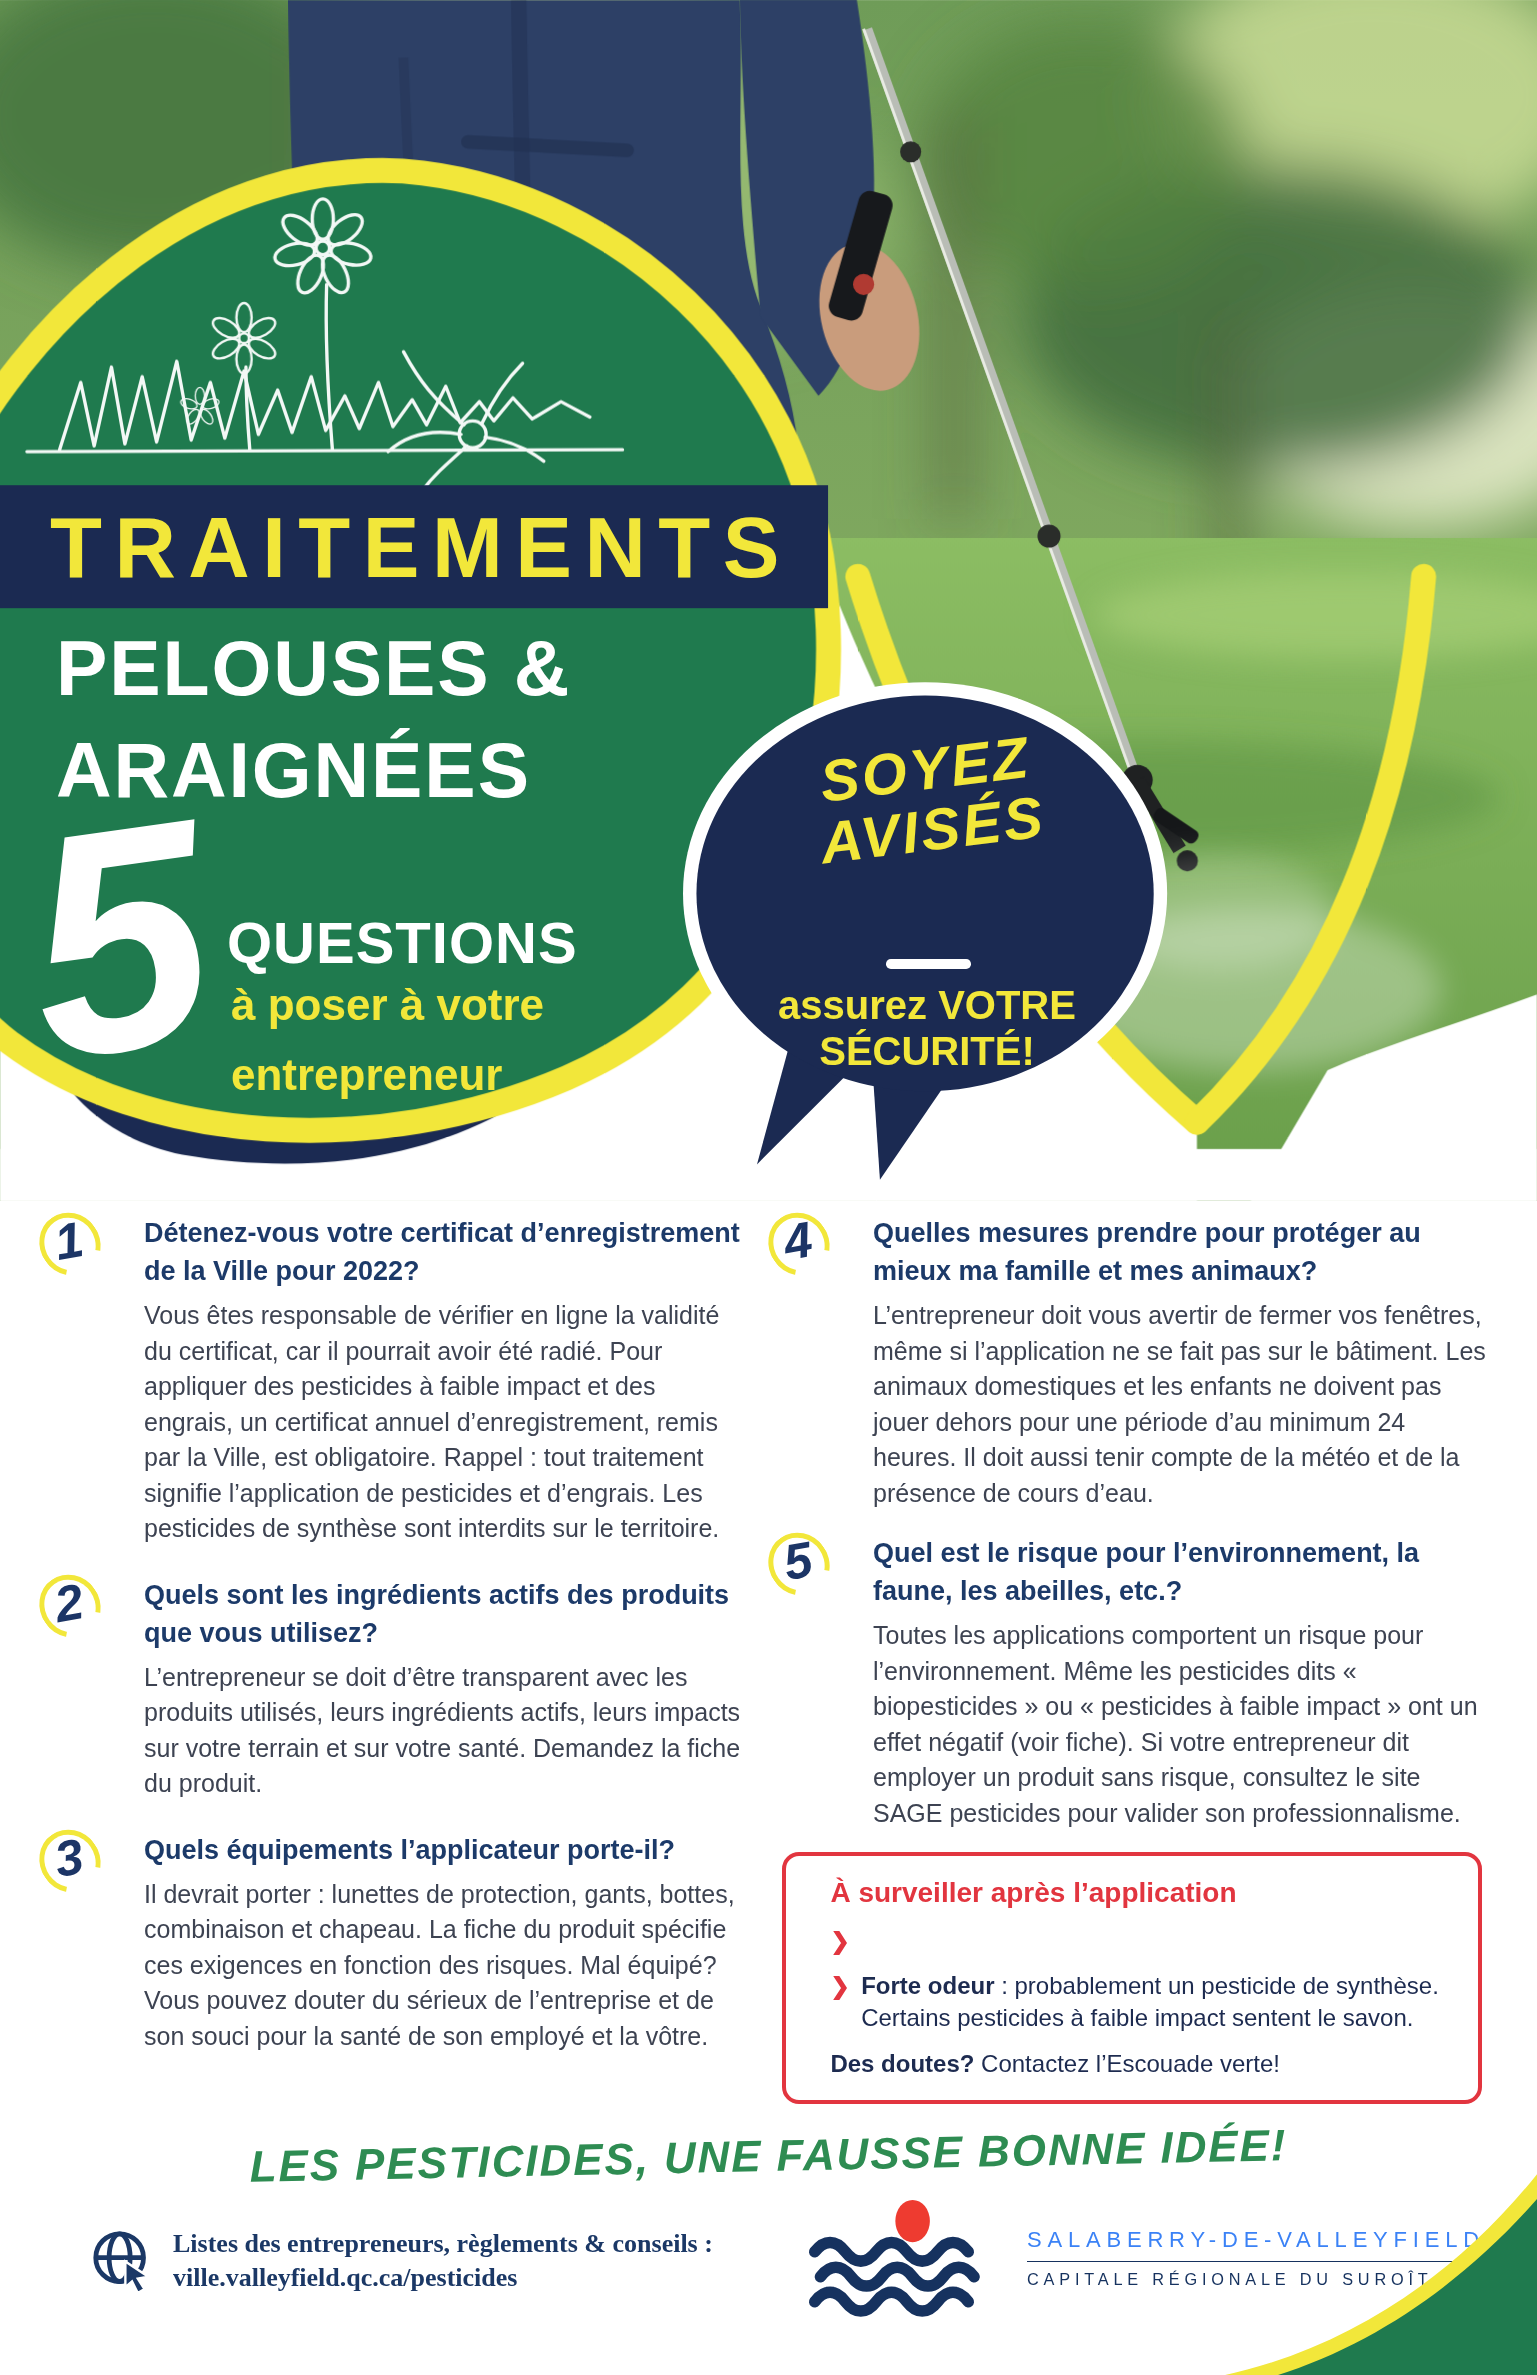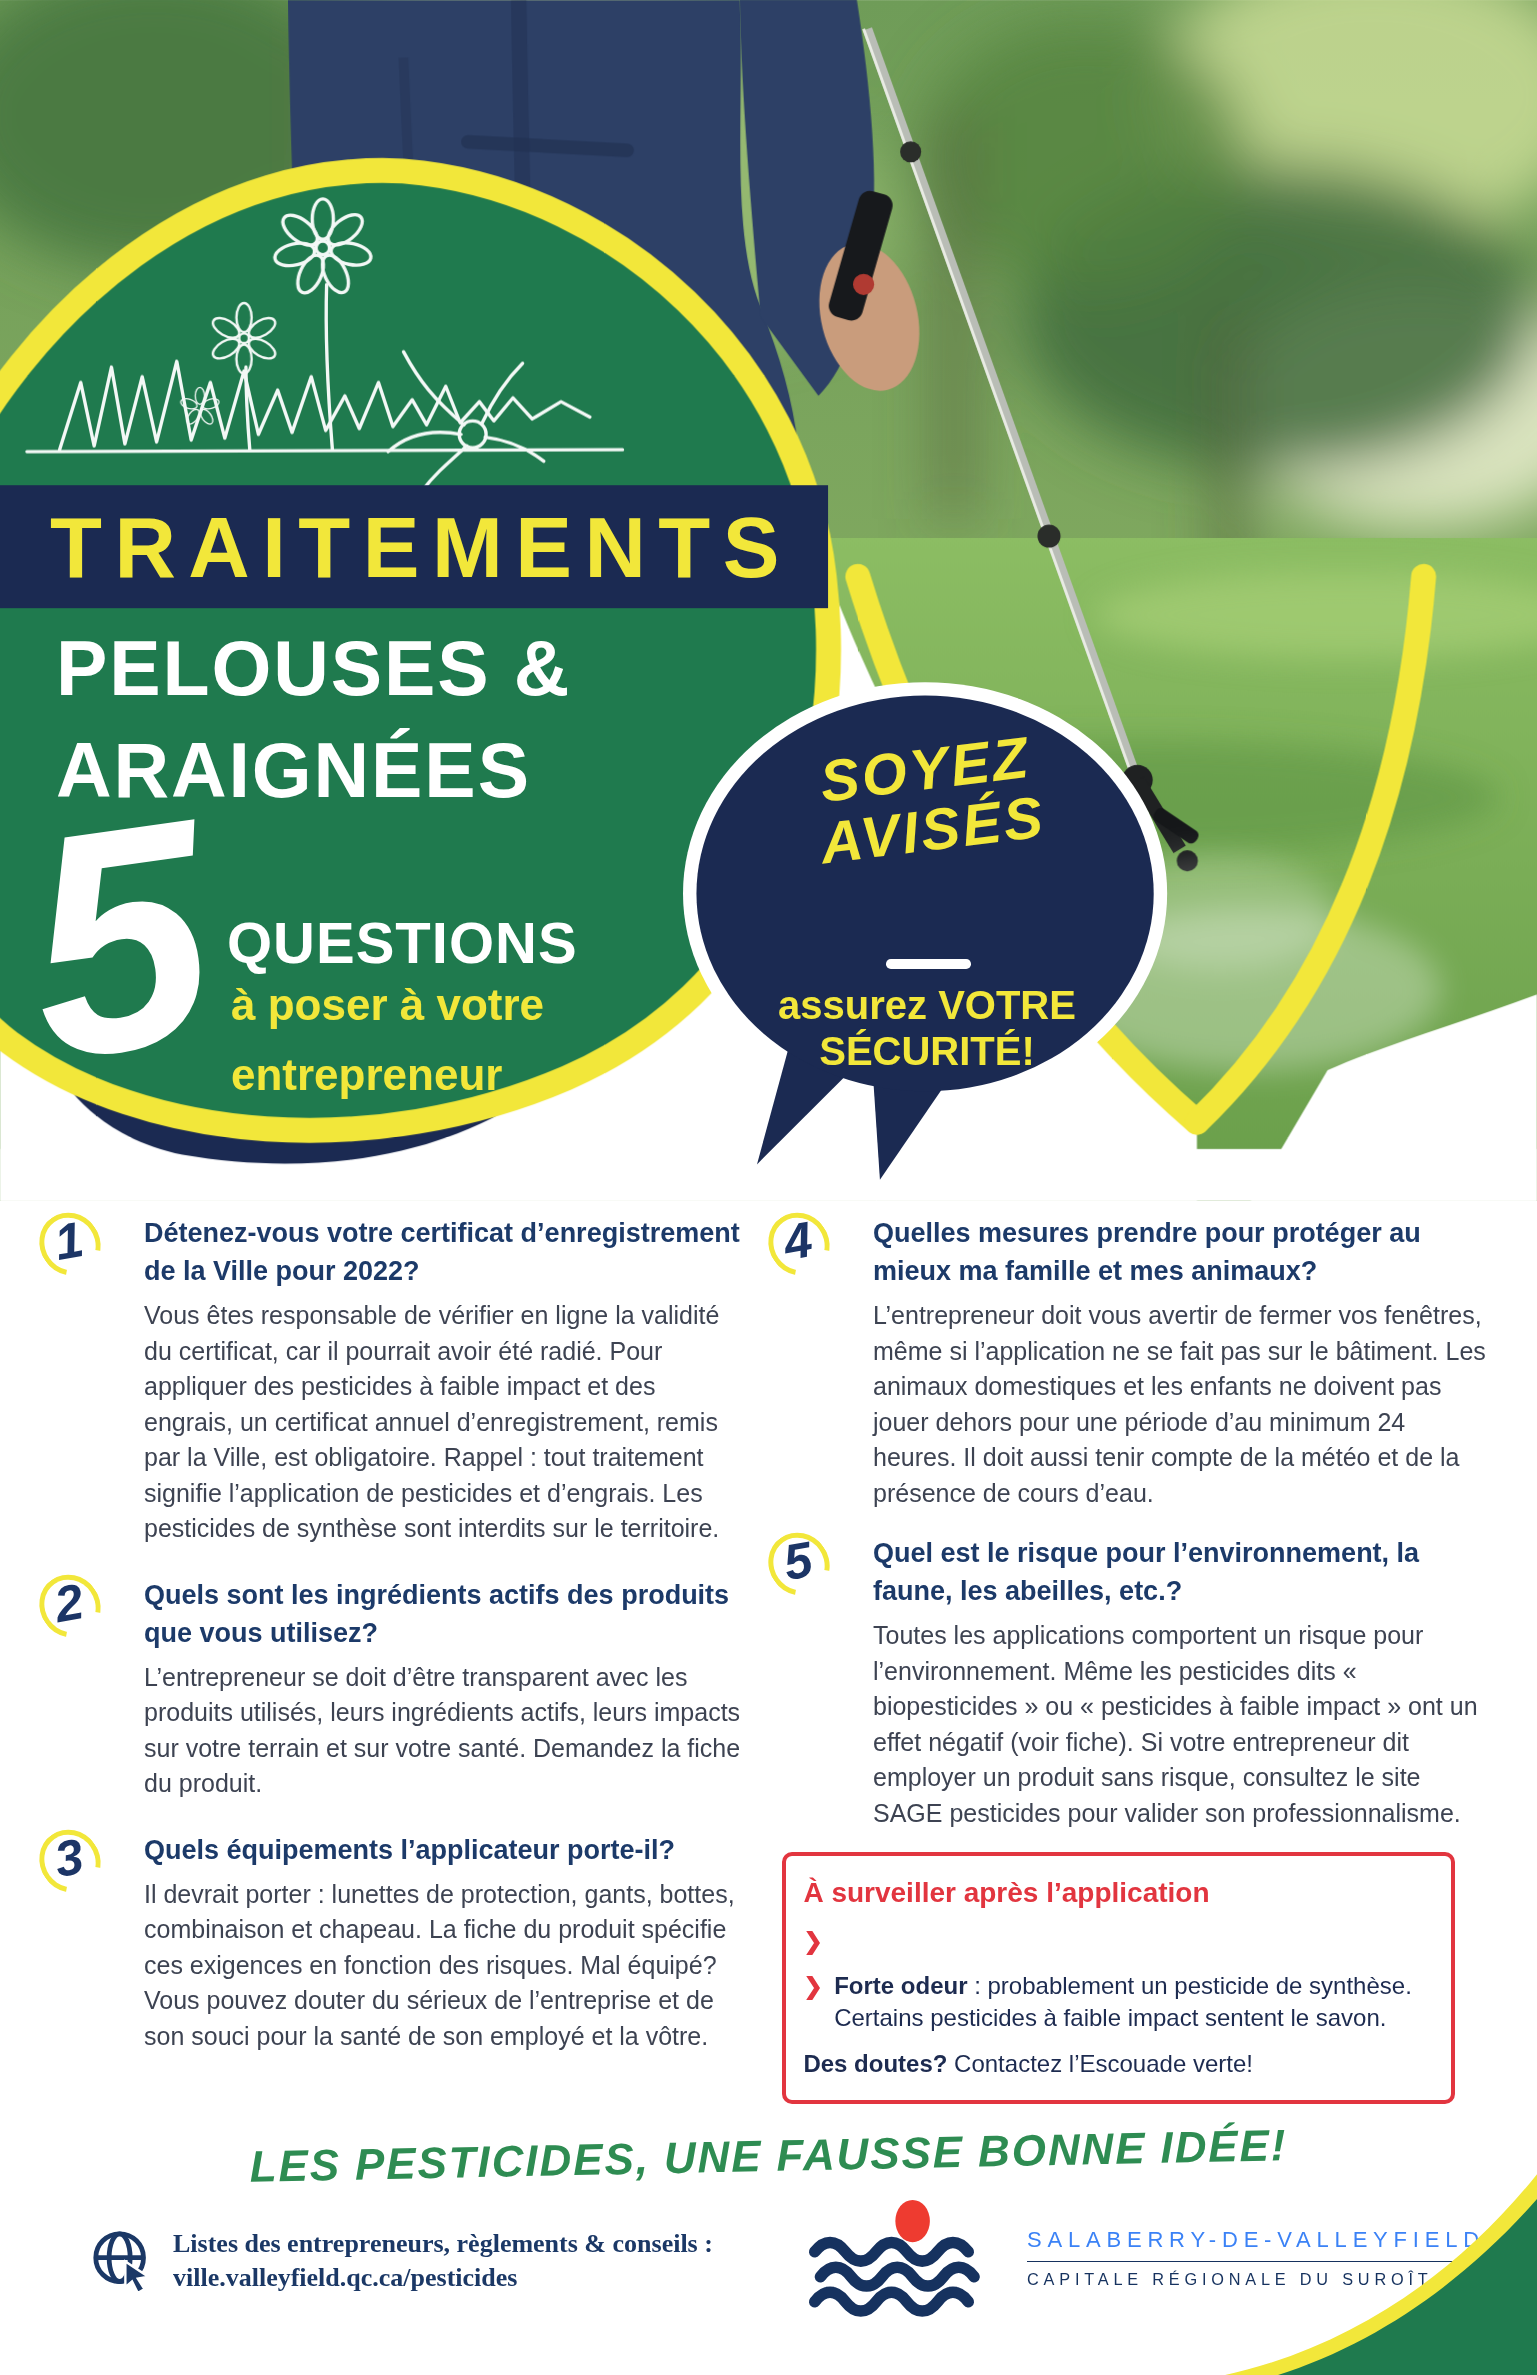--- a/index.html
+++ b/index.html
@@ -55,22 +55,22 @@
     position:absolute;left:15.4px;top:0px;
     font-size:50px;line-height:58px;font-weight:bold;font-style:italic;
     color:#1c3566;transform:rotate(-10deg);
   }
   .q-title{font-size:27px;line-height:1.42;font-weight:bold;color:#1c3a69;margin:1.9px 0 7.7px 0;}
   .q-body{font-size:25px;line-height:1.42;color:#3d4352;}
 
   
   .watch-box{
     margin-left:13.4px;margin-top:13.4px;width:623px;
-    border:4.8px solid #e2353f;border-radius:10px;
-    padding:21px 25px 19px 17px;background:#ffffff;
+    border:4.8px solid #e2353f;border-radius:17px;
+    padding:21px 25px 19px 44px;background:#ffffff;
   }
   .watch-title{color:#e2353f;font-size:28px;font-weight:bold;margin-bottom:15.4px;}
   .watch-item{display:flex;margin-bottom:13.4px;}
   .chev{color:#e2353f;font-size:23px;font-weight:bold;margin:1.9px 11.5px 0 0;line-height:1.3;}
   .watch-text{font-size:24px;line-height:1.35;color:#1d2b50;}
   .watch-text b{color:#1d2b50;}
   .doubts{font-size:24px;line-height:1.35;color:#1d2b50;margin-top:3.8px;}
 
   
   .tagline{

